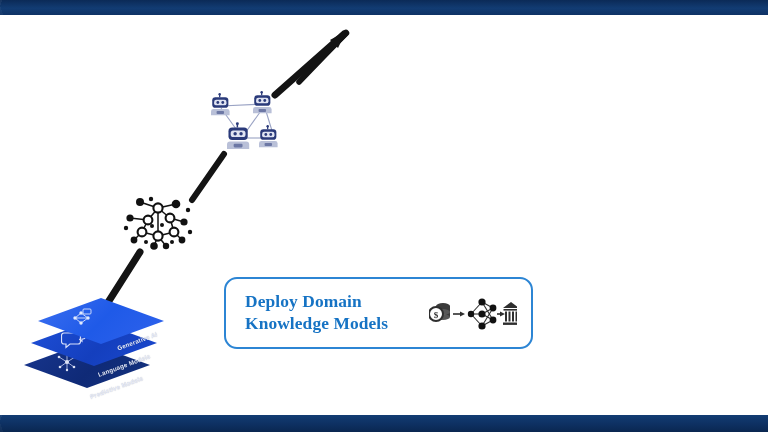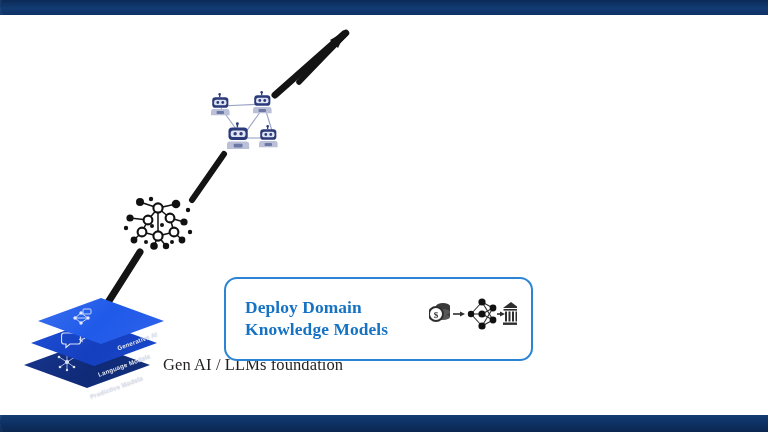--- a/index.html
+++ b/index.html
@@ -57,21 +57,21 @@
 
   
   .foundation-text{
     position:absolute;left:163px;top:355px;
     font-family:"Liberation Serif",serif;
     font-size:16.5px;color:#231f20;letter-spacing:.1px;white-space:nowrap;
   }
 
   
   .callout{
-    position:absolute;left:224px;top:277px;width:309px;height:84px;
+    position:absolute;left:224px;top:277px;width:309px;height:72px;
     border:2.6px solid #2c85d4;border-radius:13px;background:#ffffff;
     box-sizing:border-box;display:flex;align-items:center;
   }
   .callout-text{
     margin-left:19px;font-family:"Liberation Serif",serif;
     font-weight:700;font-size:17.4px;line-height:1.24;color:#1673c4;
     white-space:pre-line;letter-spacing:.1px;
   }
   .callout-icon{position:absolute;right:14px;top:17px;width:88px;height:36px;}
 </style>
@@ -253,21 +253,20 @@
             <circle cx="13" cy="6" r="1.7"></circle>
           <circle cx="13" cy="16" r="1.7"></circle>
             <circle cx="20" cy="11" r="1.7"></circle>
         </g>
         <rect x="15" y="2" width="8" height="5" rx="1" fill="none" stroke="#eaf0ff" stroke-width=".9"></rect>
       </svg>
       <div class="layer-label">Generative AI</div>
     </div>
   </div>
 
-  <div class="foundation-text">Gen AI / LLMs foundation</div>
 
   <div class="callout">
     <div class="callout-text">Deploy Domain
 Knowledge Models</div>
     <svg class="callout-icon" viewBox="0 0 88 36">
 
       <g>
         <ellipse cx="14" cy="10" rx="7" ry="3" fill="#3a3a3a"></ellipse>
         <rect x="7" y="10" width="14" height="11" fill="#3a3a3a"></rect>
         <ellipse cx="14" cy="21" rx="7" ry="3" fill="#555"></ellipse>

